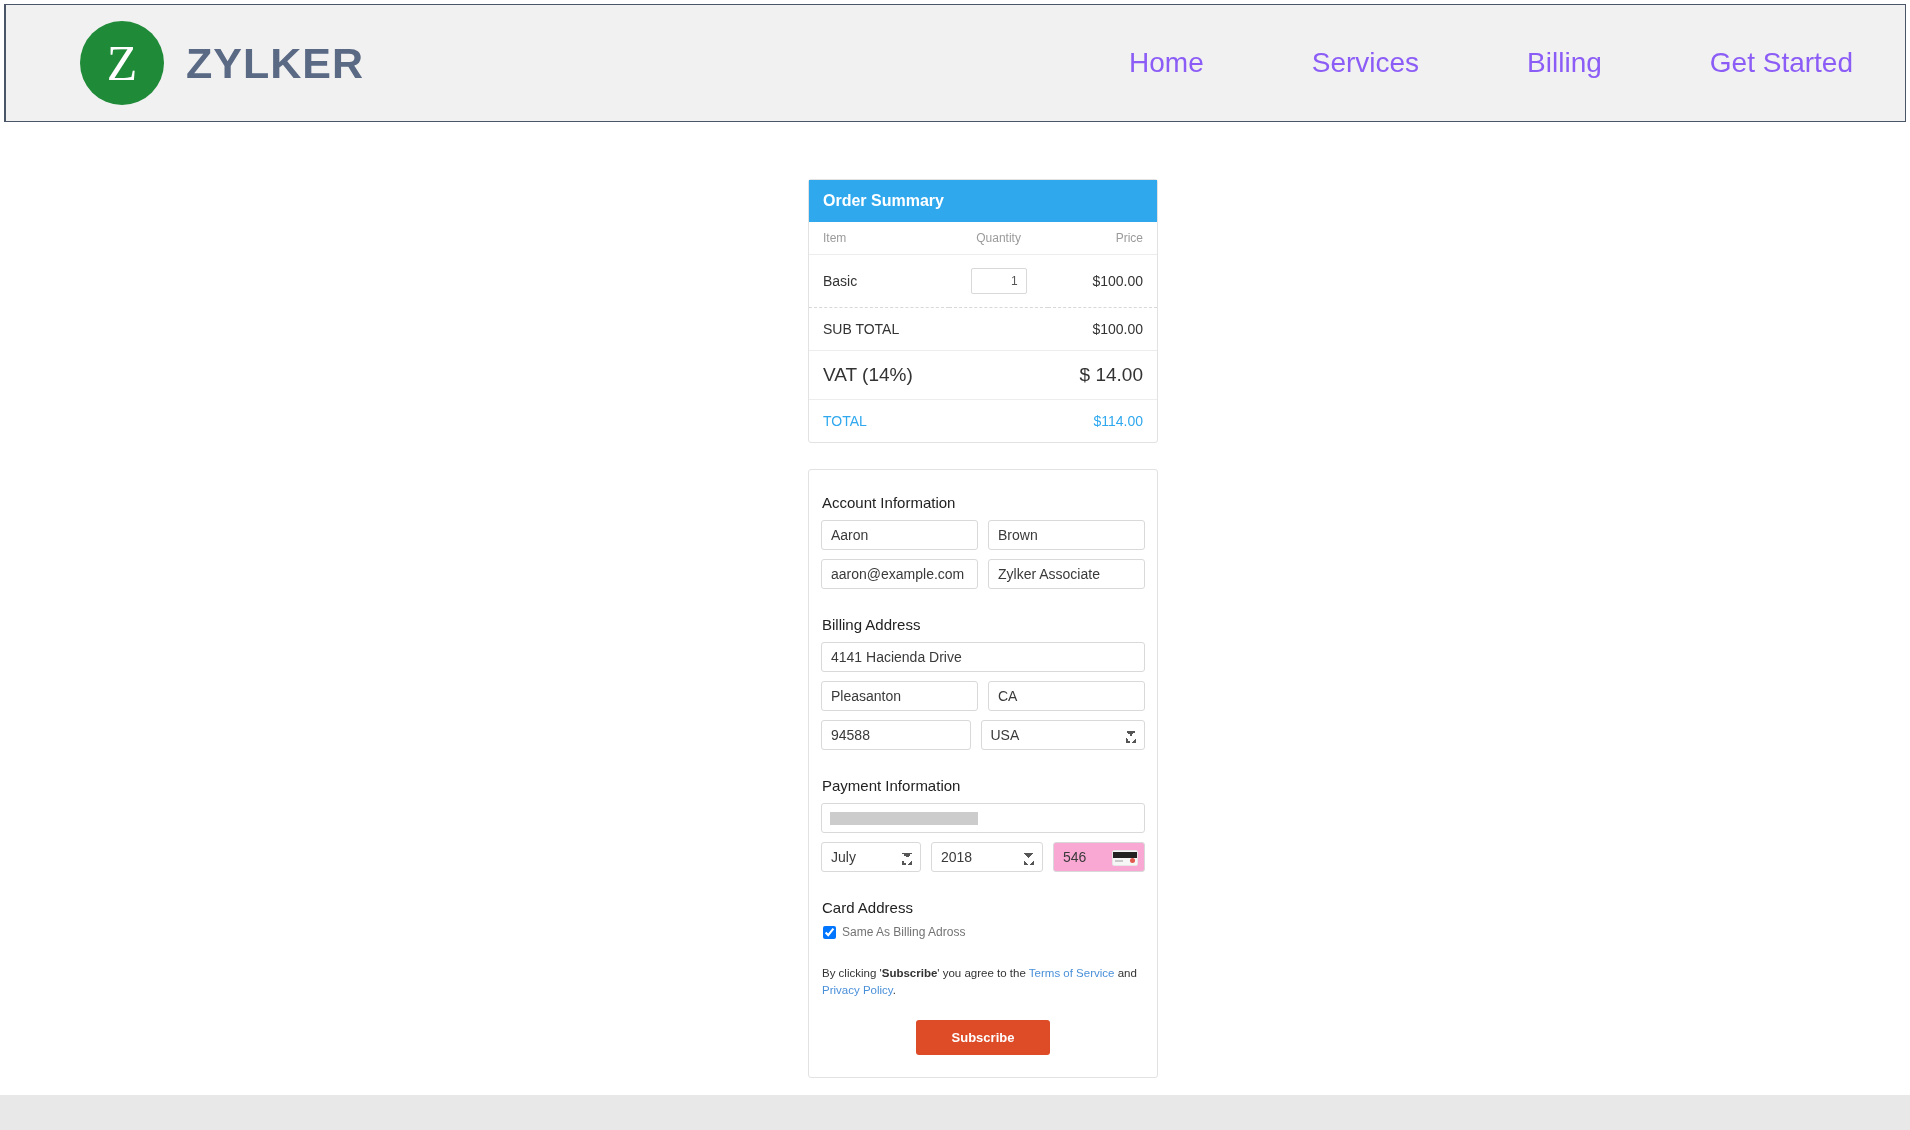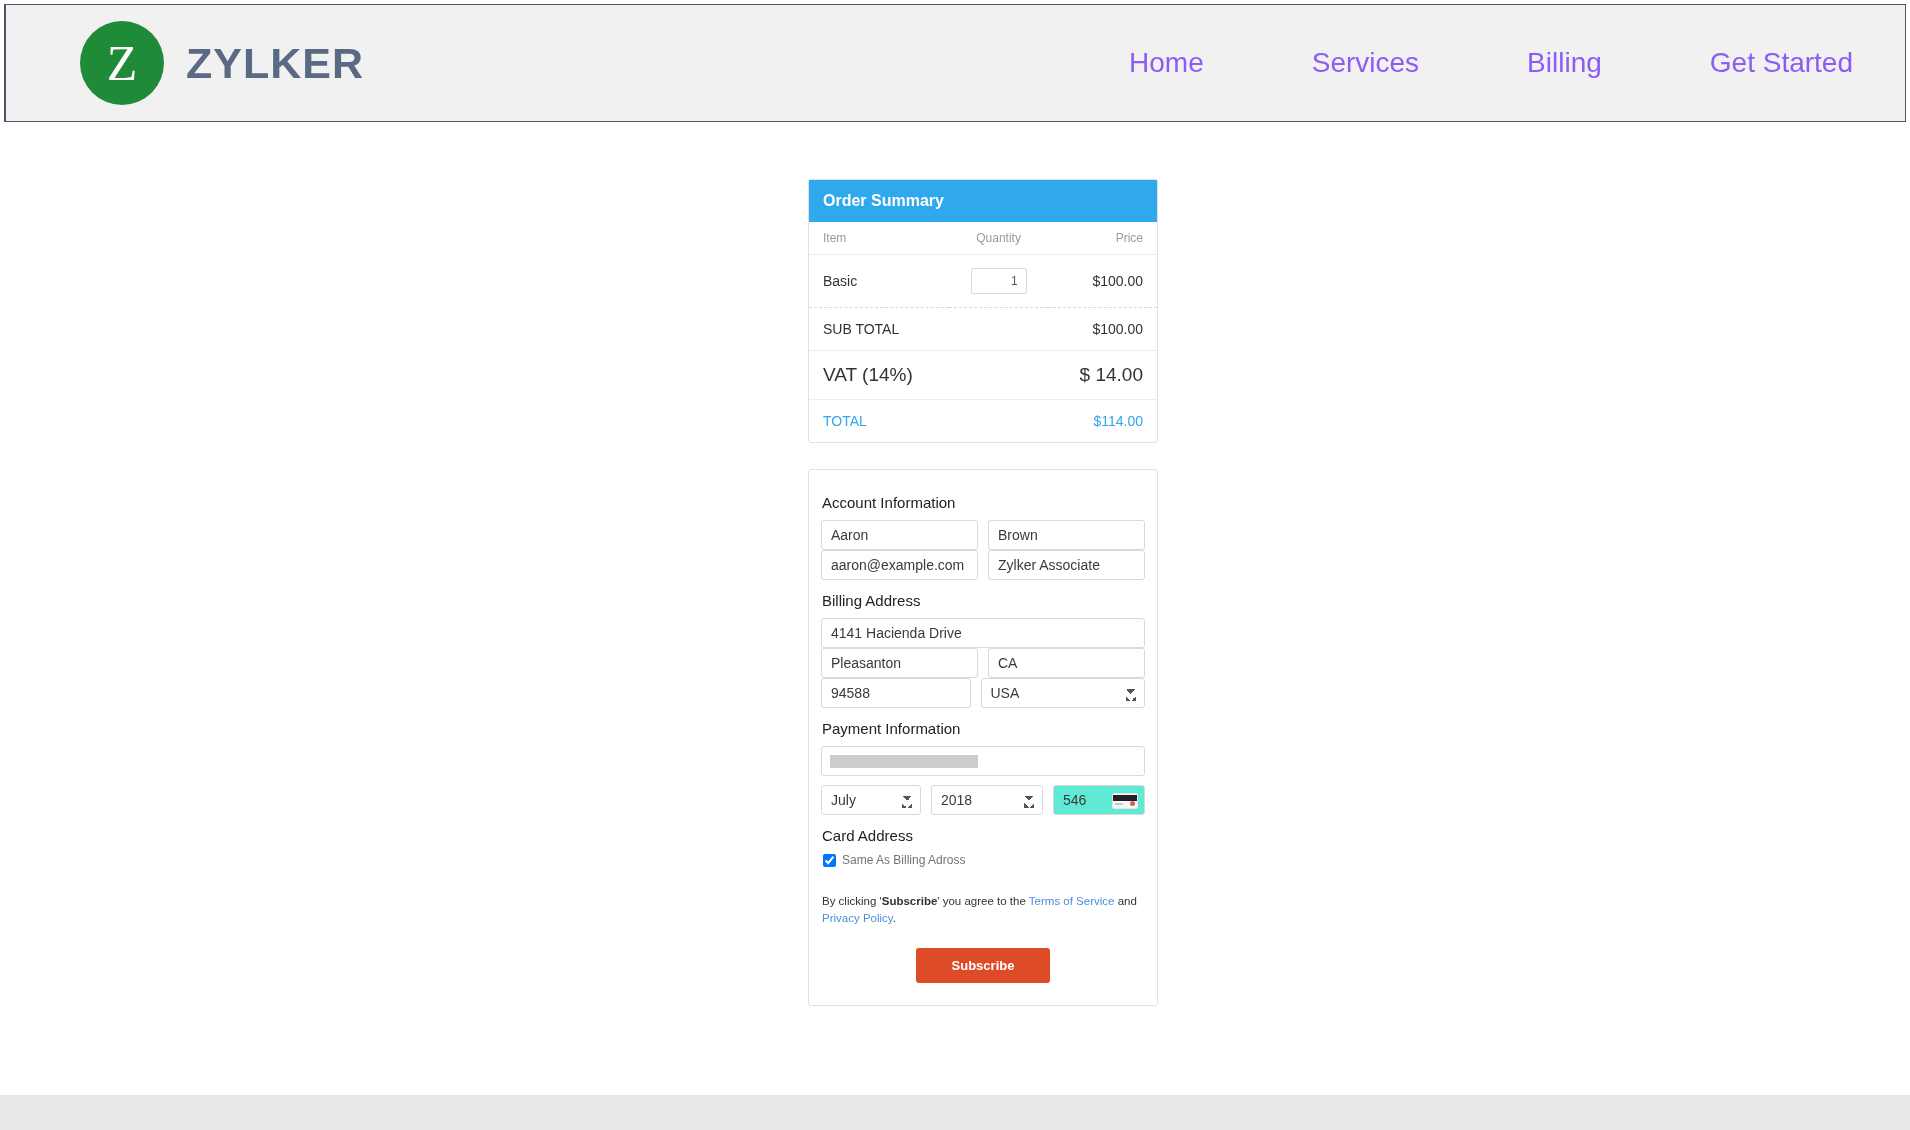--- a/index.html
+++ b/index.html
@@ -127,24 +127,25 @@
   }
 
   
   .form-card { padding: 24px 12px 22px 12px; }
   .section-title {
     font-size: 15px;
     color: #222222;
     margin: 0 0 9px 1px;
     font-weight: normal;
   }
-  .section-title.spaced { margin-top: 12px; }
+  .section-title.spaced { margin-top: 27px; }
   .field-row {
     display: flex;
     gap: 10px;
+    margin-bottom: 9px;
   }
   .fld {
     flex: 1 1 0;
     height: 30px;
     border: 1px solid #d9d9d9;
     border-radius: 3px;
     padding: 0 9px;
     font-size: 14px;
     color: #3a3a3a;
     background: #ffffff;
@@ -184,21 +185,21 @@
   }
   .pay-row { display: flex; gap: 10px; margin-bottom: 4px; }
   .pay-row .fld-month { flex: 0 0 100px; }
   .pay-row .fld-year { flex: 0 0 112px; }
   .cvv-wrap {
     position: relative;
     flex: 1 1 0;
     height: 30px;
     border: 1px solid #d9d9d9;
     border-radius: 3px;
-    background: #5eead4;
+    background: #f9a8d4;
     min-width: 0;
   }
   .cvv-val {
     position: absolute;
     left: 9px; top: 6px;
     font-size: 14px;
     color: #3a3a3a;
   }
   .card-icon {
     position: absolute;

